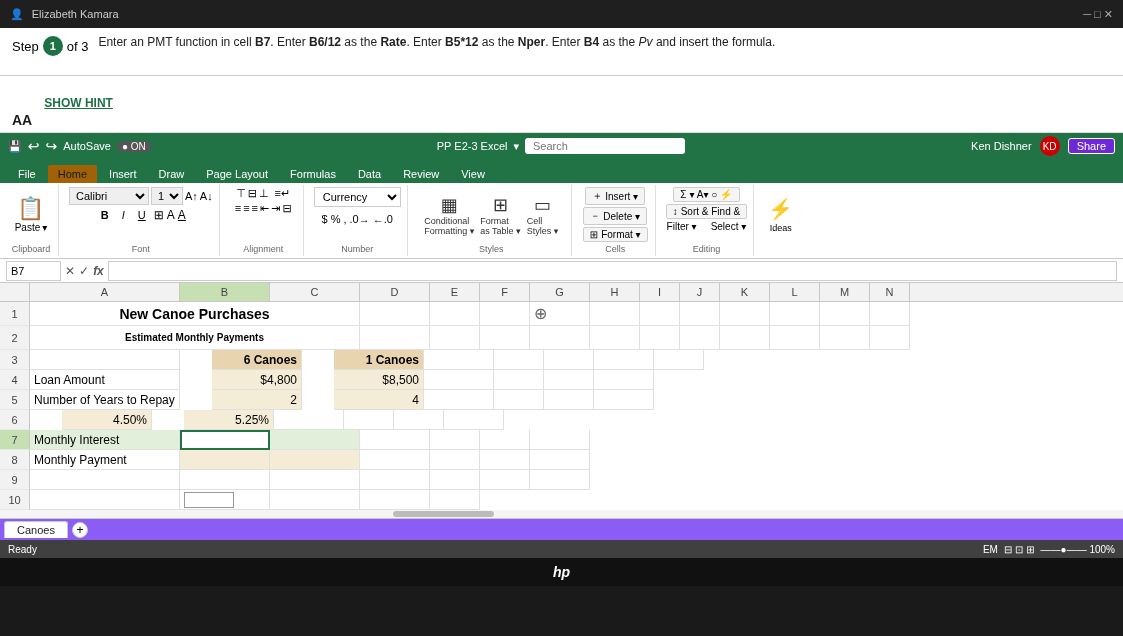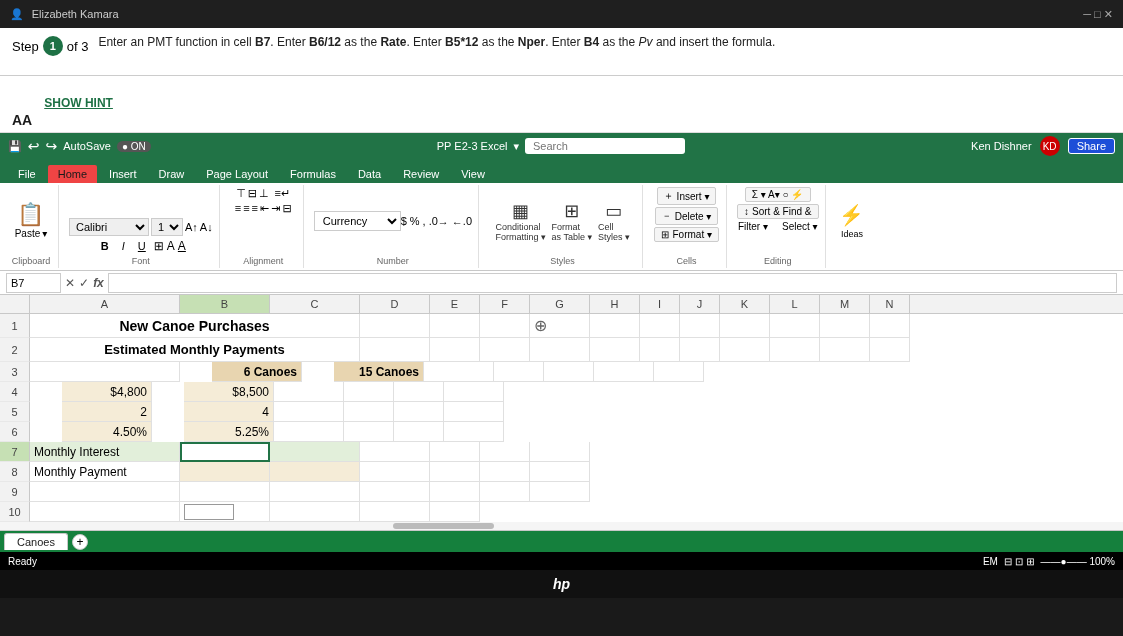--- a/index.html
+++ b/index.html
@@ -118,21 +118,21 @@
     }
     .ribbon-tab {
       padding: 3px 10px;
       font-size: 11px;
       color: #fff;
       cursor: pointer;
       border-radius: 2px 2px 0 0;
       background: transparent;
     }
     .ribbon-tab.active {
-      background: #ef4444;
+      background: #a16207;
       color: #1a1a1a;
       font-weight: 500;
     }
 
     
     .ribbon-controls {
       background: #fff;
       border-bottom: 1px solid #c8c8c8;
       display: flex;
       align-items: stretch;
@@ -265,21 +265,21 @@
       min-width: 0;
     }
     .cell-right { justify-content: flex-end; margin-left: 32px; }
     .cell-bold { font-weight: bold; }
     .cell-header-bg { background: #e8d5b0; }
     .cell-data-bg { background: #f5ecd7; }
     .cell-merged { justify-content: center; font-weight: bold; font-size: 14px; }
 
     
     .sheet-tabs {
-      background: #15803d;
+      background: #8b5cf6;
       border-top: 1px solid #c8c8c8;
       display: flex;
       align-items: center;
       height: 22px;
       padding: 0 4px;
       gap: 2px;
     }
     .sheet-tab {
       padding: 2px 12px;
       font-size: 11px;
@@ -288,21 +288,21 @@
       border-radius: 3px 3px 0 0;
       background: #fff;
       cursor: pointer;
       color: #1a1a1a;
     }
     .sheet-tab.active { background: #fff; font-weight: 500; }
     .sheet-tab-add { border: 1px solid #c8c8c8; border-radius: 50%; width: 16px; height: 16px; display: flex; align-items: center; justify-content: center; font-size: 12px; cursor: pointer; background: #fff; margin-left: 2px; }
 
     
     .status-bar {
-      background: #000000;
+      background: #404040;
       color: #fff;
       font-size: 10px;
       display: flex;
       align-items: center;
       justify-content: space-between;
       padding: 2px 8px;
       height: 18px;
     }
 
     
@@ -385,21 +385,21 @@
     <span style="background:#555;border-radius:8px;padding:0 5px;font-size:10px;">● ON</span>
   </div>
   <div style="display:flex;align-items:center;gap:6px;">
     <span>PP E2-3 Excel</span>
     <span>▾</span>
     <input class="autosave-search" type="text" placeholder="Search" style="">
   </div>
   <div class="autosave-right">
     <span>Ken Dishner</span>
     <span style="background:#c00;color:#fff;border-radius:50%;width:20px;height:20px;display:flex;align-items:center;justify-content:center;font-size:10px;">KD</span>
-    <span style="background:#1d4ed8;border:1px solid #fff;border-radius:3px;padding:1px 8px;cursor:pointer;font-size:11px;">Share</span>
+    <span style="background:#6d28d9;border:1px solid #fff;border-radius:3px;padding:1px 8px;cursor:pointer;font-size:11px;">Share</span>
   </div>
 </div>
 
 <div class="ribbon-tabs">
   <div class="ribbon-tab">File</div>
   <div class="ribbon-tab active">Home</div>
   <div class="ribbon-tab">Insert</div>
   <div class="ribbon-tab">Draw</div>
   <div class="ribbon-tab">Page Layout</div>
   <div class="ribbon-tab">Formulas</div>
@@ -418,21 +418,21 @@
           <span style="font-size:10px;">Paste</span>
           <span style="font-size:10px;cursor:pointer;">▾</span>
         </div>
       </div>
     </div>
     <span class="ribbon-group-label">Clipboard</span>
   </div>
 
   <div class="ribbon-group" style="min-width:140px;">
     <div class="ribbon-group-content" style="flex-direction:column;gap:2px;">
-      <div class="font-row1" style="display:flex;align-items:center;gap:2px;margin-top:31px;">
+      <div class="font-row1" style="display:flex;align-items:center;gap:2px;">
         <select class="font-select">
           <option>Calibri</option>
         </select>
         <select class="size-select">
           <option>14</option>
         </select>
         <span style="cursor:pointer;font-size:11px;">A↑</span>
         <span style="cursor:pointer;font-size:11px;">A↓</span>
       </div>
       <div class="font-row2" style="display:flex;gap:3px;align-items:center;">
@@ -461,21 +461,21 @@
         <span style="cursor:pointer;font-size:11px;">≡</span>
         <span style="cursor:pointer;font-size:11px;">⇤</span>
         <span style="cursor:pointer;font-size:11px;">⇥</span>
         <span style="cursor:pointer;font-size:11px;">⊟</span>
       </div>
     </div>
     <span class="ribbon-group-label">Alignment</span>
   </div>
 
   <div class="ribbon-group" style="min-width:90px;">
-    <div class="ribbon-group-content" style="gap:0;">
+    <div class="ribbon-group-content" style="flex-direction:column;gap:6px;">
       <select class="number-format-select">
         <option>Currency</option>
         <option>General</option>
         <option>Number</option>
         <option>Percentage</option>
       </select>
       <div class="number-row2" style="display:flex;gap:3px;align-items:center;font-size:11px;">
         <span style="cursor:pointer;">$</span>
         <span style="cursor:pointer;">%</span>
         <span style="cursor:pointer;">,</span>
@@ -598,21 +598,21 @@
     <div class="cell w-i"></div>
     <div class="cell w-j"></div>
     <div class="cell w-k"></div>
     <div class="cell w-l"></div>
     <div class="cell w-m"></div>
     <div class="cell w-n"></div>
   </div>
 
   <div class="sheet-row row-h-lg">
     <div class="row-num">2</div>
-    <div class="cell w-a" style="width:330px;min-width:330px;font-size:13px;font-weight:bold;justify-content:center;">
+    <div class="cell w-a" style="width:330px;min-width:330px;font-size:10px;font-weight:bold;justify-content:center;">
       <span>Estimated Monthly Payments</span>
     </div>
     <div class="cell w-d"></div>
     <div class="cell w-e"></div>
     <div class="cell w-f"></div>
     <div class="cell w-g"></div>
     <div class="cell w-h"></div>
     <div class="cell w-i"></div>
     <div class="cell w-j"></div>
     <div class="cell w-k"></div>
@@ -621,45 +621,51 @@
     <div class="cell w-n"></div>
   </div>
 
   <div class="sheet-row row-h">
     <div class="row-num">3</div>
     <div class="cell w-a"></div>
     <div class="cell w-b cell-header-bg cell-right cell-bold">
       <span>6 Canoes</span>
     </div>
     <div class="cell w-c cell-header-bg cell-right cell-bold">
-      <span>15 Canoes</span>
+      <span>1 Canoes</span>
     </div>
     <div class="cell w-d"></div>
     <div class="cell w-e"></div>
     <div class="cell w-f"></div>
     <div class="cell w-g"></div>
     <div class="cell w-h"></div>
   </div>
 
   <div class="sheet-row row-h">
     <div class="row-num">4</div>
+    <div class="cell w-a">
+      <span>Loan Amount</span>
+    </div>
     <div class="cell w-b cell-data-bg cell-right">
       <span>$4,800</span>
     </div>
     <div class="cell w-c cell-data-bg cell-right">
       <span>$8,500</span>
     </div>
     <div class="cell w-d"></div>
     <div class="cell w-e"></div>
     <div class="cell w-f"></div>
     <div class="cell w-g"></div>
   </div>
 
   <div class="sheet-row row-h">
     <div class="row-num">5</div>
+    <div class="cell w-a">
+      <span>Number of Years to Repay</span>
+    </div>
     <div class="cell w-b cell-data-bg cell-right">
       <span>2</span>
     </div>
     <div class="cell w-c cell-data-bg cell-right">
       <span>4</span>
     </div>
     <div class="cell w-d"></div>
     <div class="cell w-e"></div>
     <div class="cell w-f"></div>
     <div class="cell w-g"></div>

